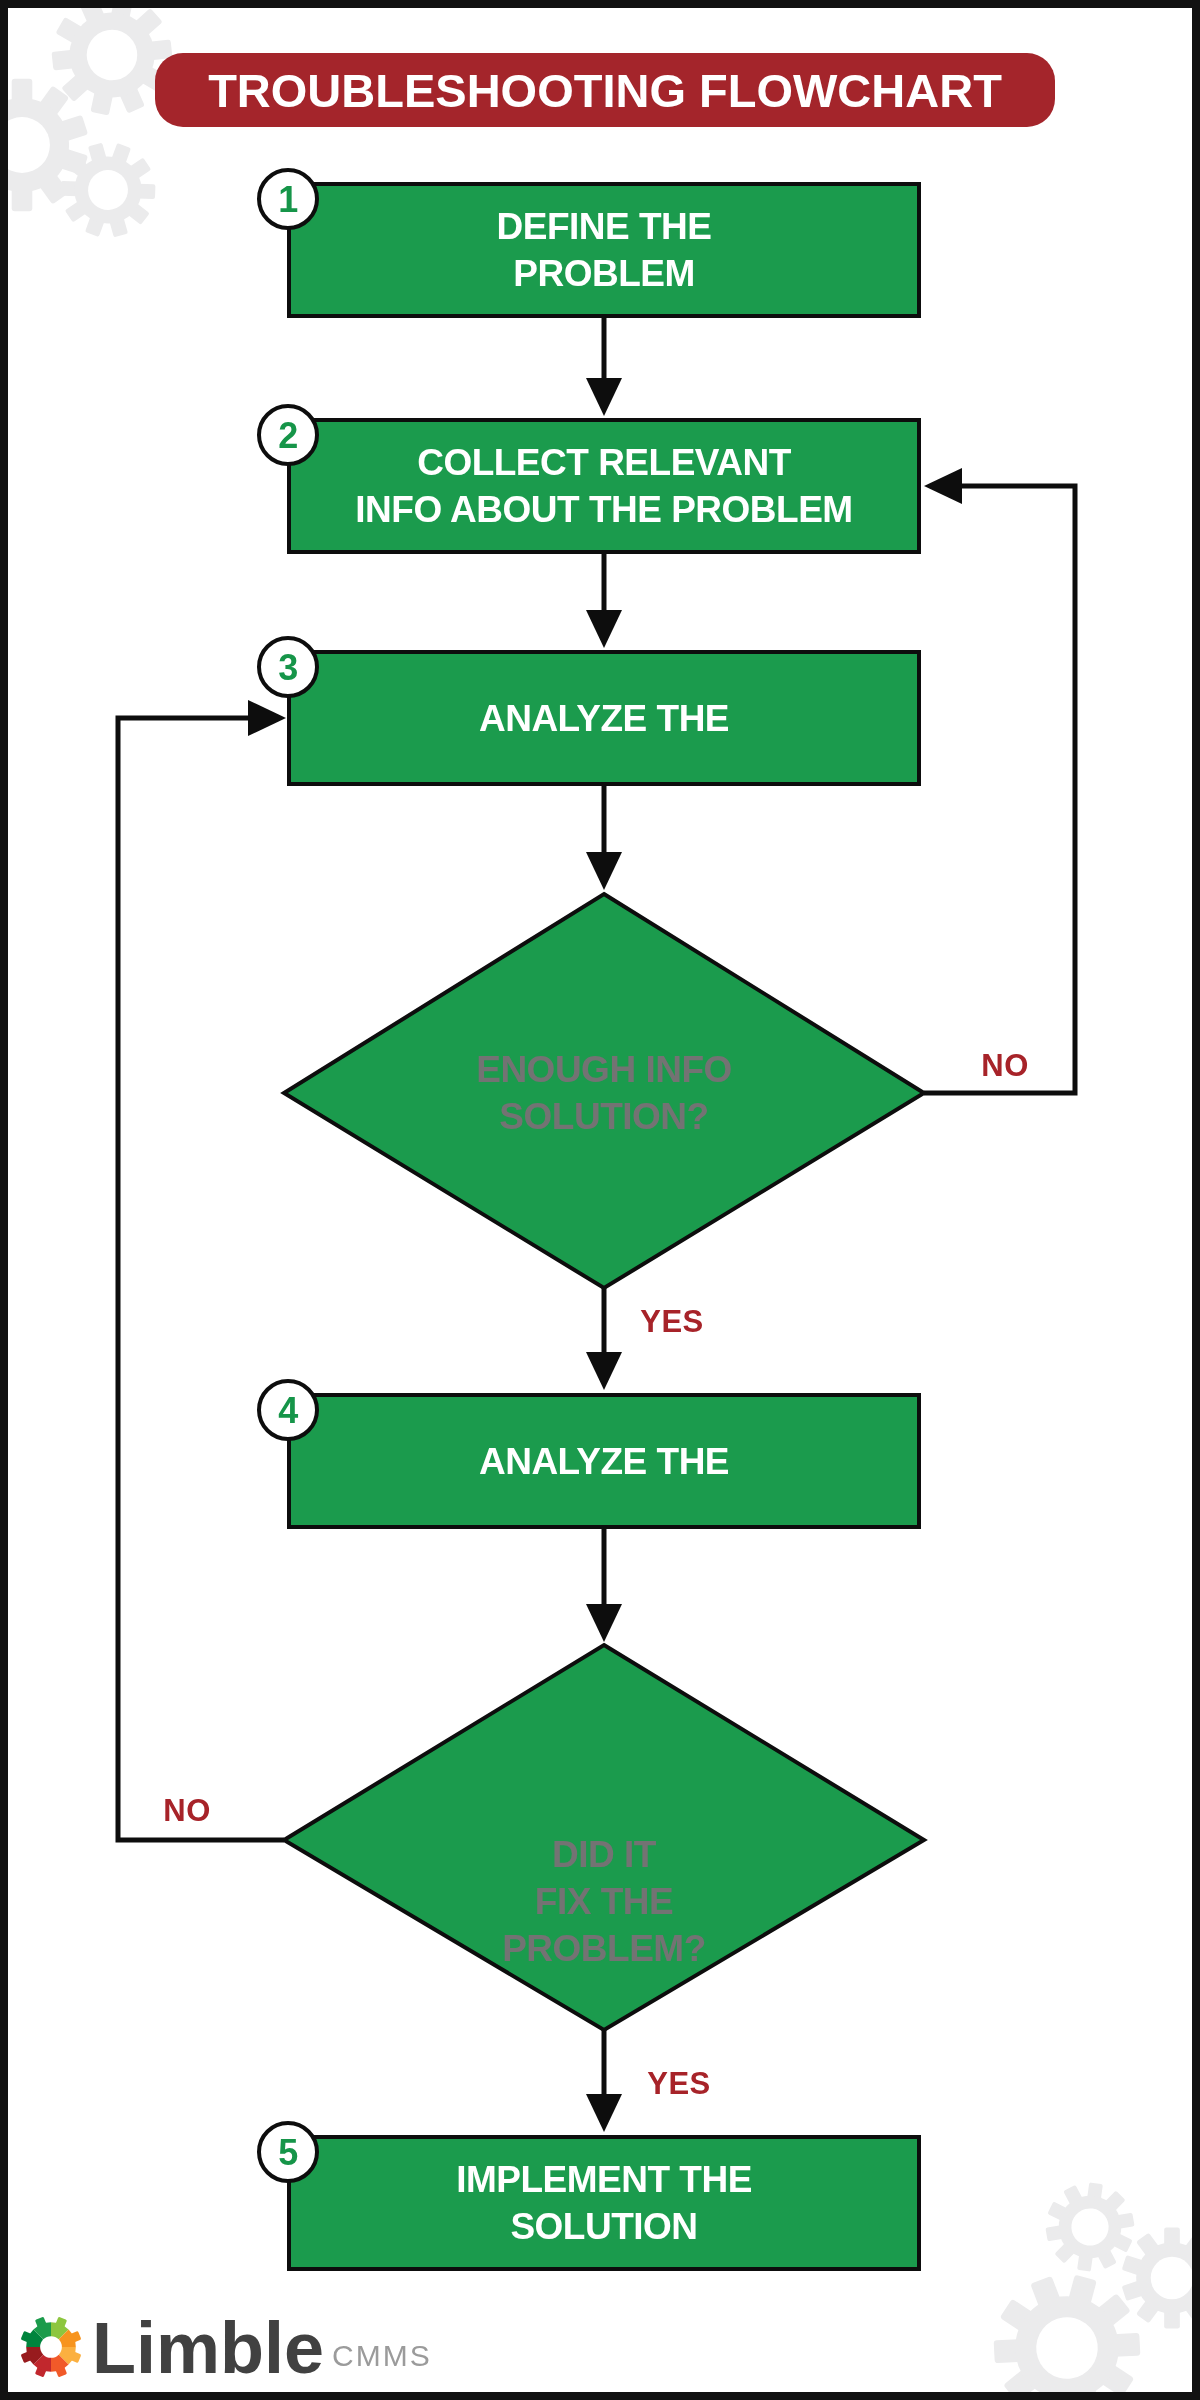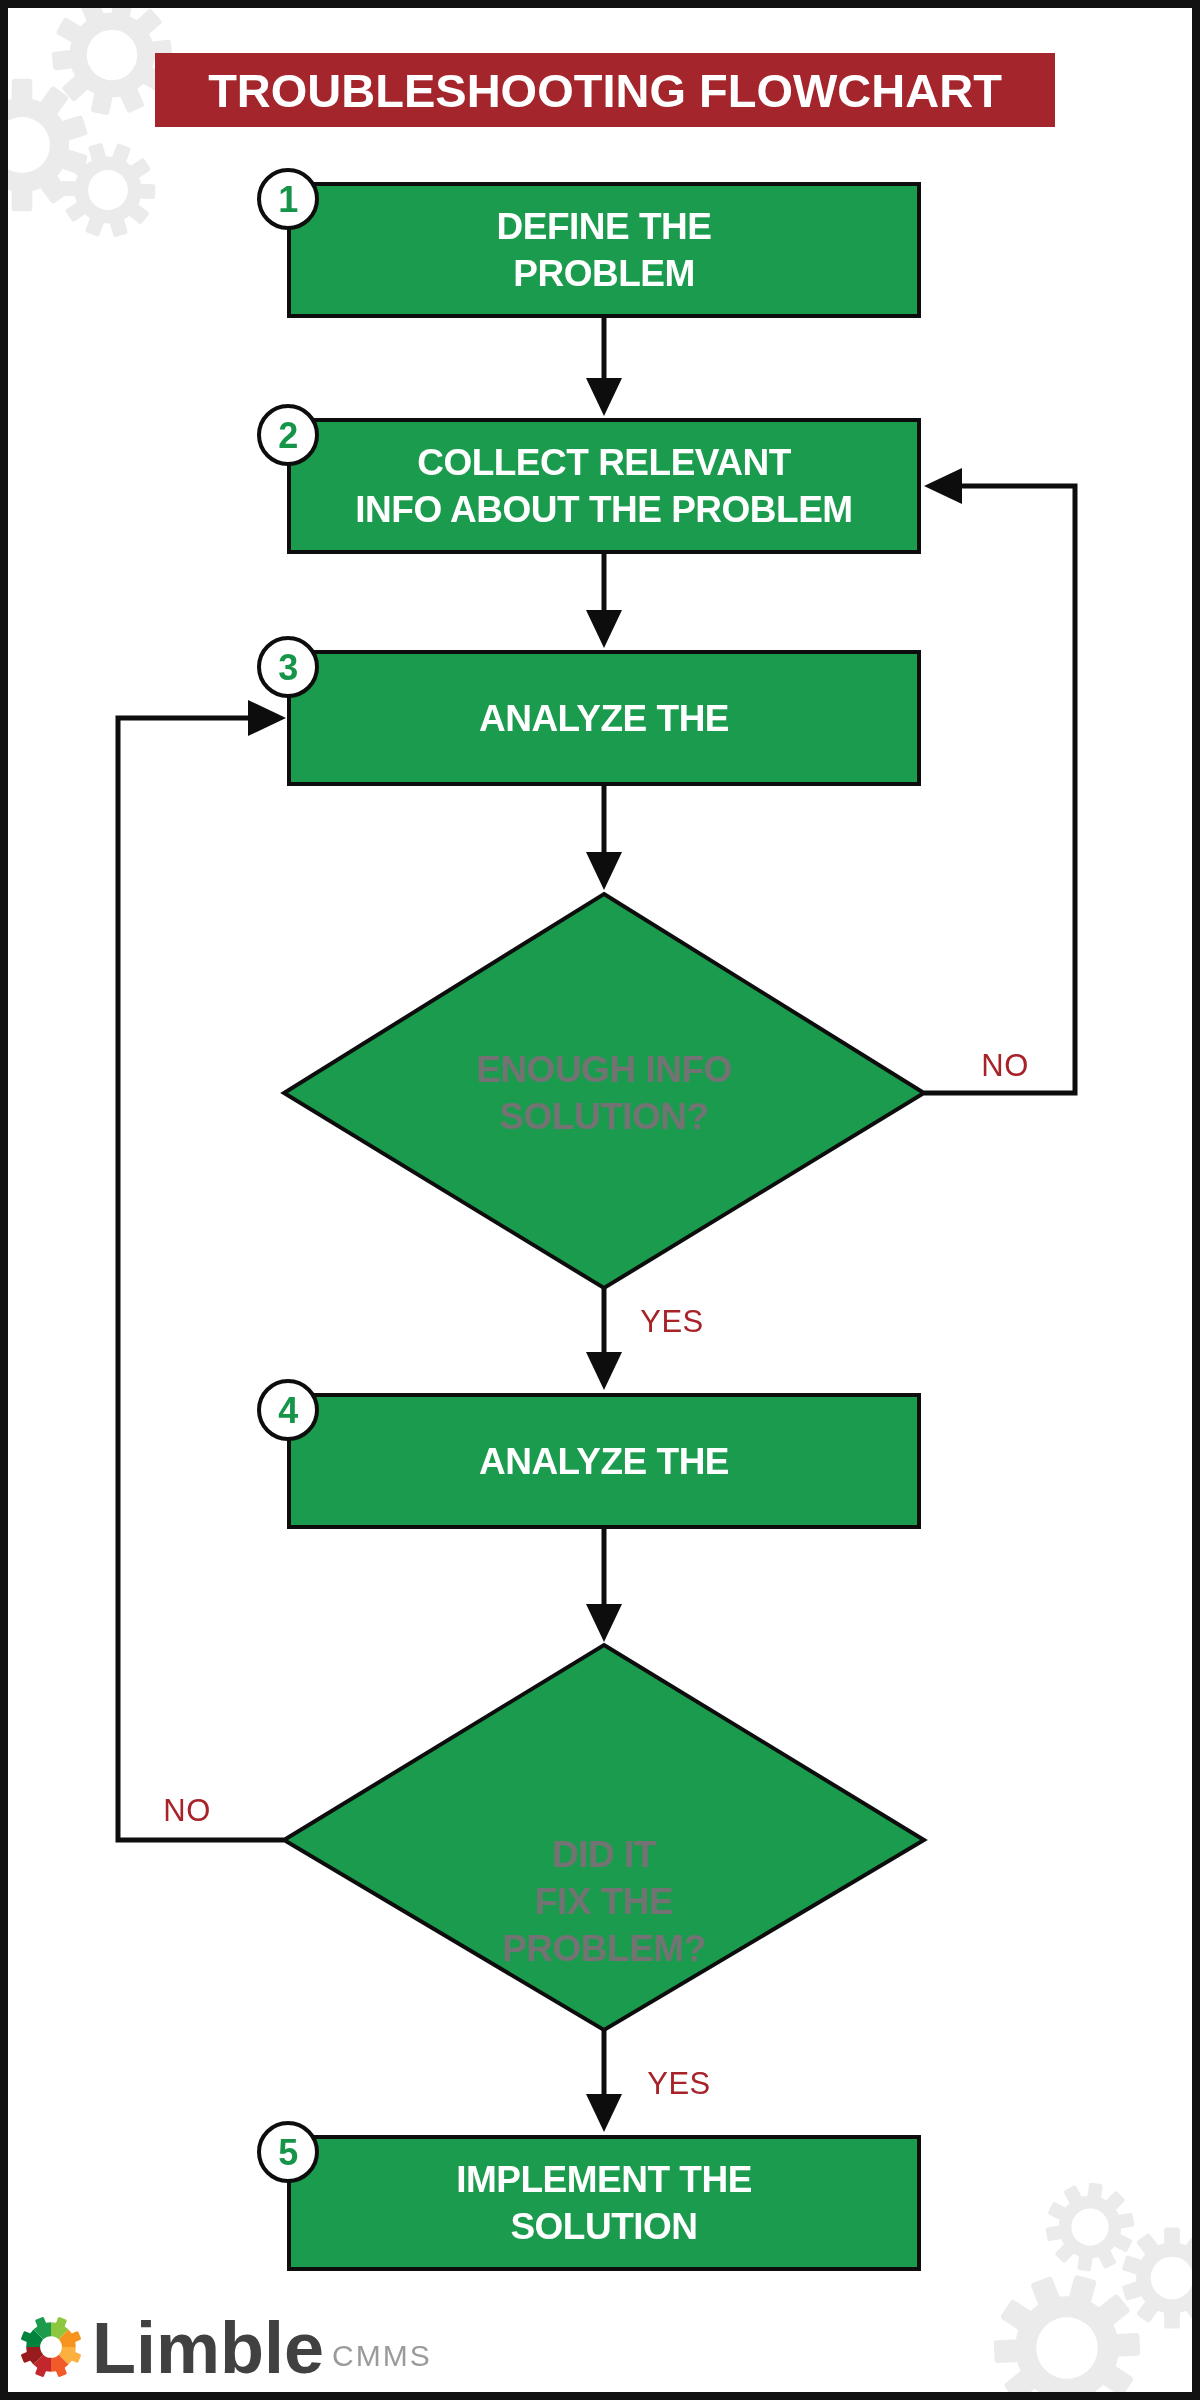--- a/index.html
+++ b/index.html
@@ -6,21 +6,21 @@
   .frame{
     position:relative;width:1200px;height:2400px;
     background:#ffffff;border:8px solid #111111;
     box-sizing:border-box;overflow:hidden;
     font-family:"Liberation Sans", sans-serif;
   }
   .layer{position:absolute;left:0;top:0;width:1184px;height:2384px;}
   .banner{
     position:absolute;left:147px;top:45px;width:900px;height:74px;
     background:#a4252b;color:#ffffff;display:flex;align-items:center;justify-content:center;
-    font-size:47px;font-weight:bold;letter-spacing:0px;
+    font-size:47px;font-weight:bold;letter-spacing:0px;border-radius:28px;
   }
   .step-box{
     position:absolute;left:279px;width:626px;height:128px;
     background:#1b9b4d;border:4px solid #0d0d0d;
     display:flex;flex-direction:column;align-items:center;justify-content:center;
     color:#ffffff;font-size:37px;font-weight:bold;line-height:47px;letter-spacing:-0.5px;
     text-align:center;
   }
   .num-circle{
     position:absolute;left:-34px;top:-18px;width:54px;height:54px;
@@ -29,21 +29,21 @@
     color:#169549;font-size:36px;font-weight:bold;
   }
   .diamond-text{
     position:absolute;left:296px;width:600px;height:146px;
     display:flex;flex-direction:column;align-items:center;justify-content:center;
     color:#737373;font-size:37px;font-weight:bold;line-height:47px;letter-spacing:-0.5px;
     text-align:center;
   }
   .branch-label{
     position:absolute;width:110px;text-align:center;
-    color:#a72329;font-size:31px;font-weight:normal;letter-spacing:0.5px;
+    color:#a72329;font-size:31px;font-weight:bold;letter-spacing:0.5px;
   }
   .logo{
     position:absolute;left:12px;top:2308px;display:flex;align-items:flex-end;
   }
   .logo-gear{width:62px;height:62px;margin-right:10px;}
   .logo-brand{font-size:72px;font-weight:bold;color:#414141;line-height:60px;}
   .logo-suffix{font-size:30px;color:#9b9b9b;letter-spacing:2px;line-height:44px;margin-left:8px;}
 </style>
 </head>
 <body>

